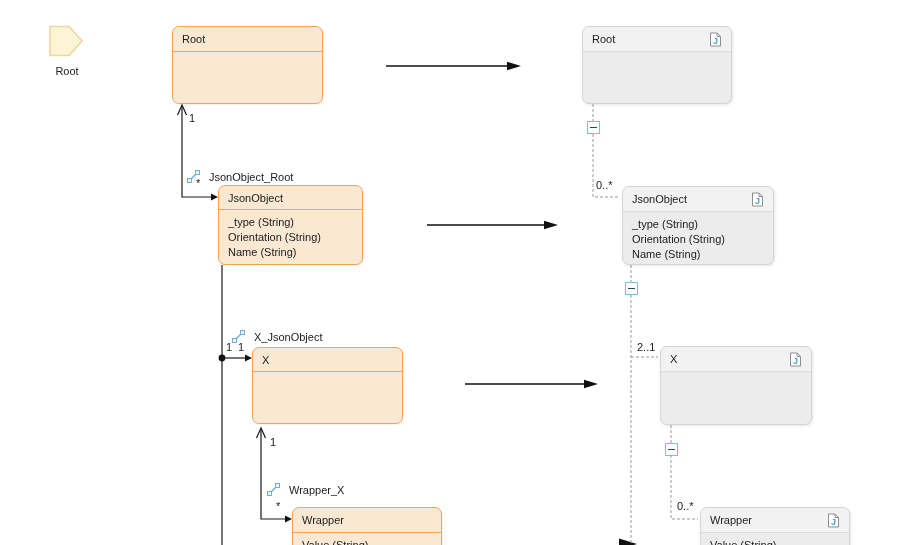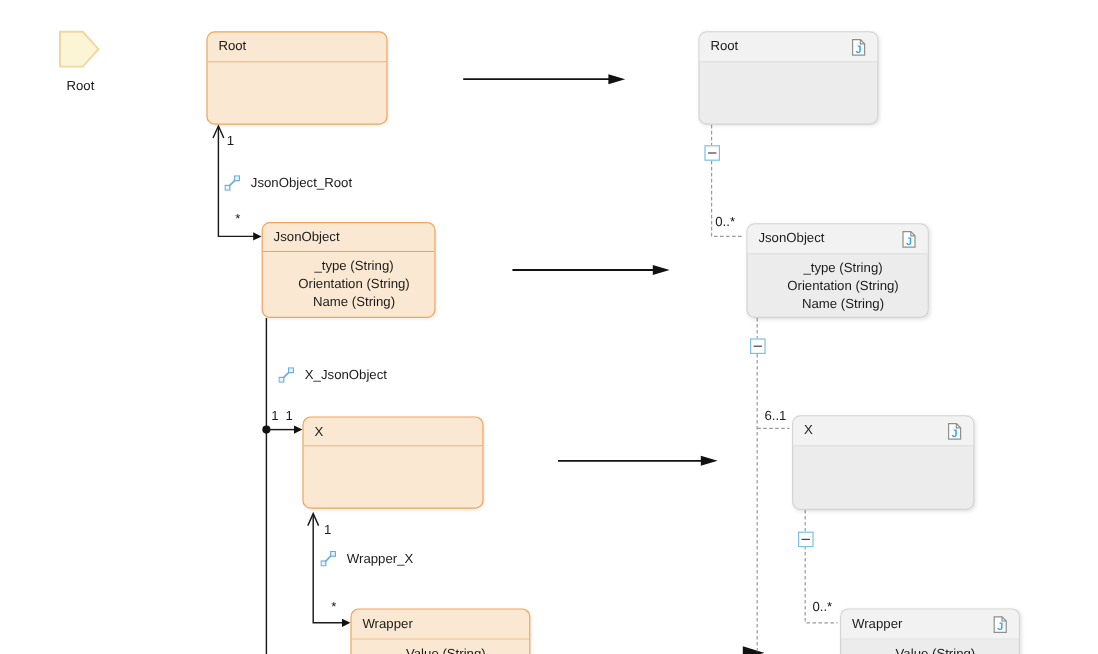--- a/index.html
+++ b/index.html
@@ -11,30 +11,30 @@
   .sline{stroke:var(--wire-black,#1a1a1a);stroke-width:1.2;fill:none;}
   .aline{stroke:#111;stroke-width:1.5;}
   .ohead{stroke:var(--wire-black,#1a1a1a);stroke-width:1.2;fill:none;}
   .fhead{fill:#111;}
   .dline{stroke:var(--dashed-gray,#9a9a9a);stroke-width:1;fill:none;stroke-dasharray:3 2;}
   .dot{fill:#111;}
 
   .node{position:absolute;box-sizing:border-box;border-radius:7px;z-index:2;font-size:11px;}
   .node .hdr{height:24px;display:flex;align-items:center;justify-content:space-between;
     padding:0 9px;border-bottom:1px solid;border-radius:6px 6px 0 0;}
-  .node .bod{padding:5px 0 0 9px;line-height:15px;border-radius:0 0 6px 6px;text-align:center;}
+  .node .bod{padding:5px 0 0 9px;line-height:15px;border-radius:0 0 6px 6px;}
   .orange{background:var(--orange-fill,#FBE8D2);border:1.5px solid var(--orange-border,#EFA557);
     box-shadow:1px 1px 2px rgba(0,0,0,.06);}
   .orange .hdr{border-bottom-color:var(--orange-border,#EFA557);}
   .gray{background:var(--gray-body-fill,#ECECEC);border:1px solid var(--gray-border,#D4D4D4);
     box-shadow:1px 1px 3px rgba(0,0,0,.10);}
   .gray .hdr{background:var(--gray-header-fill,#F2F2F2);border-bottom-color:var(--gray-separator,#DBDBDB);}
 
   .mult{position:absolute;font-size:11px;line-height:13px;z-index:3;}
-  .linklabel{position:absolute;display:flex;align-items:center;gap:9px;font-size:11px;z-index:3;}
+  .linklabel{position:absolute;display:flex;align-items:center;gap:9px;font-size:11px;z-index:3;margin-top:24px;}
 
   .expander{position:absolute;width:13px;height:13px;box-sizing:border-box;background:#fff;
     border:1.4px solid var(--expander-blue,#7CC0E8);z-index:4;cursor:pointer;}
   .expander .minus{position:absolute;left:2px;right:2px;top:50%;height:1.5px;margin-top:-1px;background:#444;}
 
   .stencil{position:absolute;left:49px;top:25px;z-index:2;text-align:center;}
   .stencil .slabel{font-size:11px;margin-top:4px;}
   .docicon{flex:0 0 auto;}
 </style>
 </head>
@@ -204,16 +204,16 @@
   <div class="linklabel" style="left:267px;top:459px">
     <svg width="13" height="13" viewBox="0 0 13 13">
       <line x1="3" y1="10" x2="10" y2="3" style="stroke:var(--link-blue,#6FAEDC)" stroke-width="1.4"></line>
       <rect x="0.5" y="8.5" width="4" height="4" fill="#EAF4FB" style="stroke:var(--link-blue,#6FAEDC)"></rect>
       <rect x="8.5" y="0.5" width="4" height="4" fill="#EAF4FB" style="stroke:var(--link-blue,#6FAEDC)"></rect>
     </svg>
     <span>Wrapper_X</span>
   </div>
 
   <div class="mult" style="left:596px;top:179px">0..*</div>
-  <div class="mult" style="left:637px;top:341px">6..1</div>
+  <div class="mult" style="left:637px;top:341px">2..1</div>
   <div class="mult" style="left:677px;top:500px">0..*</div>
 
 </div>
 
 </body></html>

